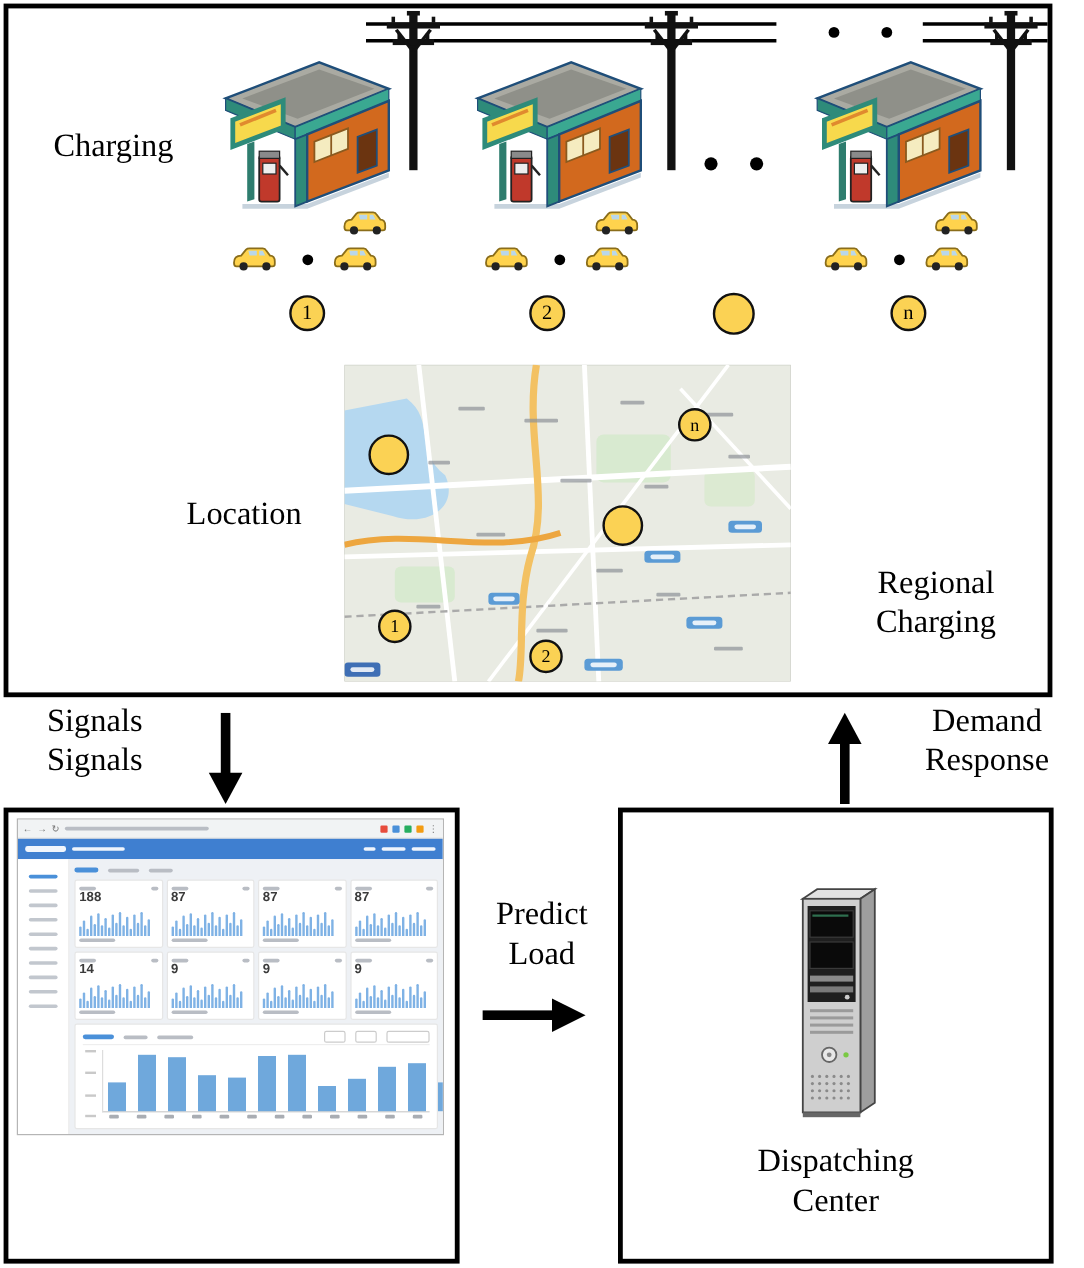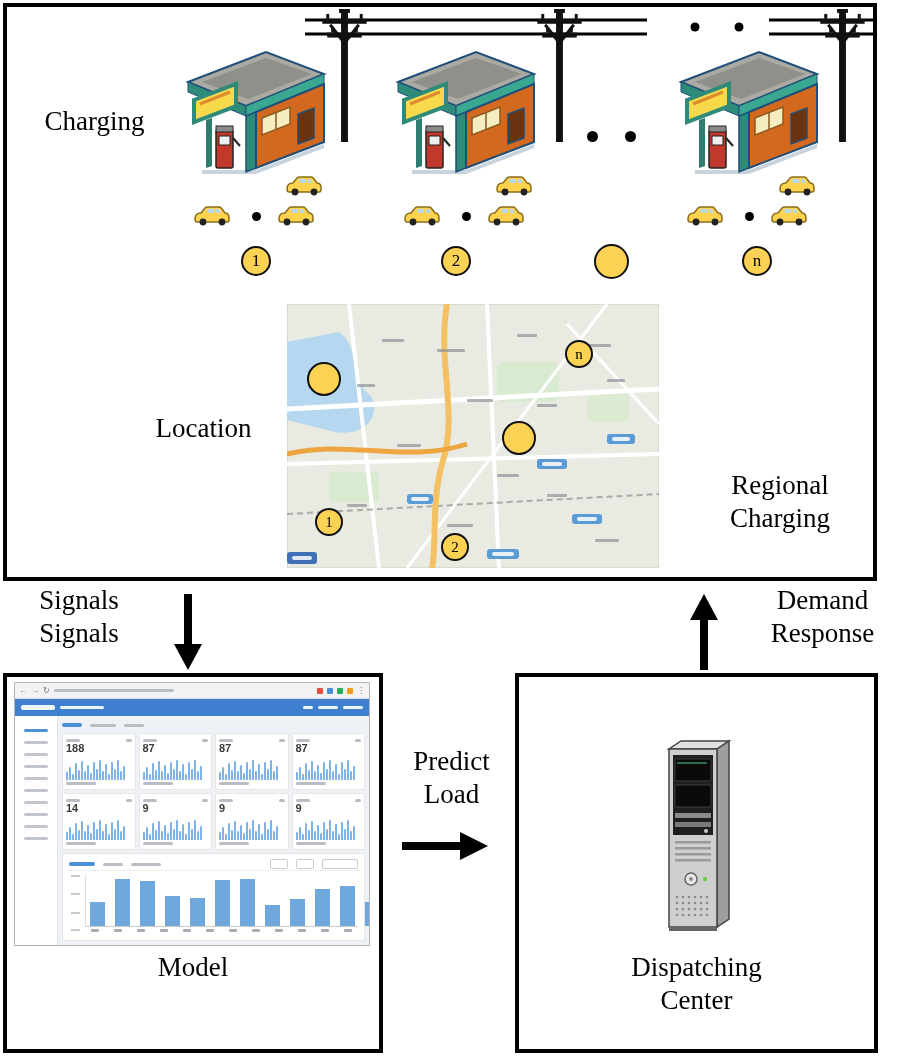--- a/index.html
+++ b/index.html
@@ -683,21 +683,20 @@
                   <span>
                     <i></i>
                   </span>
                 </div>
             </div>
           </div>
         </div>
       </div>
     </div>
     <div class="diagram-label caption">
-      <div>Model</div>
     </div>
   </div>
 
   <div class="dispatch-box">
     <svg class="server-svg" width="80" height="200" viewBox="0 0 80 200">
       <polygon points="10,12 58,12 70,4 22,4" fill="#e2e2e2" stroke="#444" stroke-width="1.5"></polygon>
       <polygon points="58,12 70,4 70,182 58,190" fill="#9e9e9e" stroke="#444" stroke-width="1.5"></polygon>
       <rect x="10" y="12" width="48" height="178" fill="#cfcfcf" stroke="#444" stroke-width="1.5"></rect>
       <rect x="14" y="18" width="40" height="80" fill="#1f1f1f"></rect>
       <rect x="16" y="22" width="36" height="22" fill="#0a0a0a" stroke="#3a3a3a"></rect>

